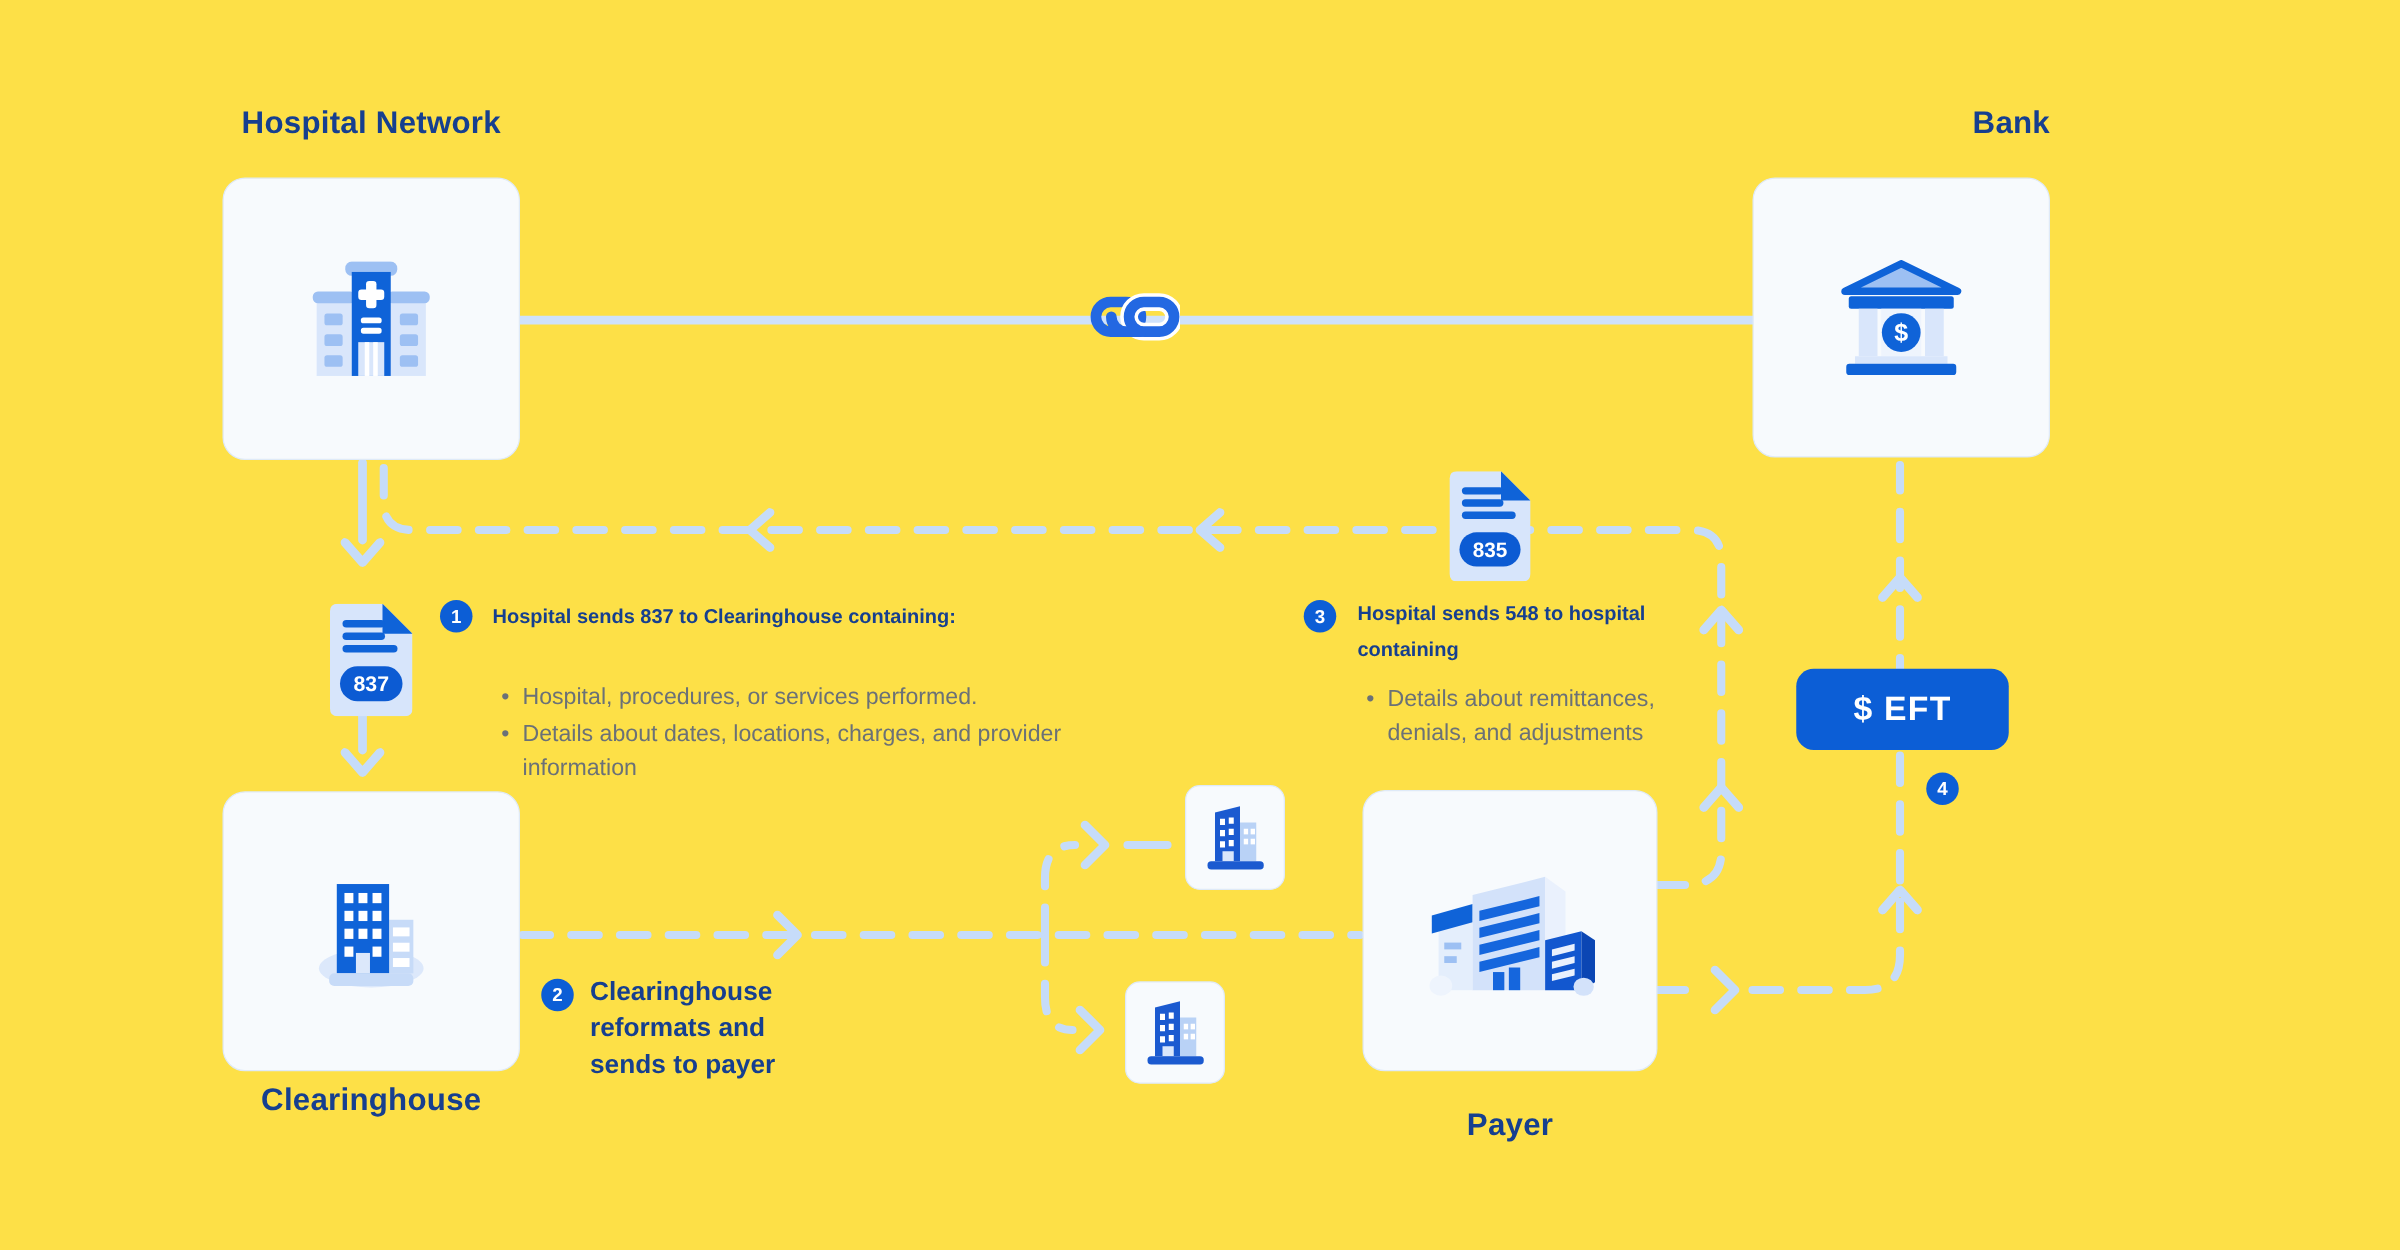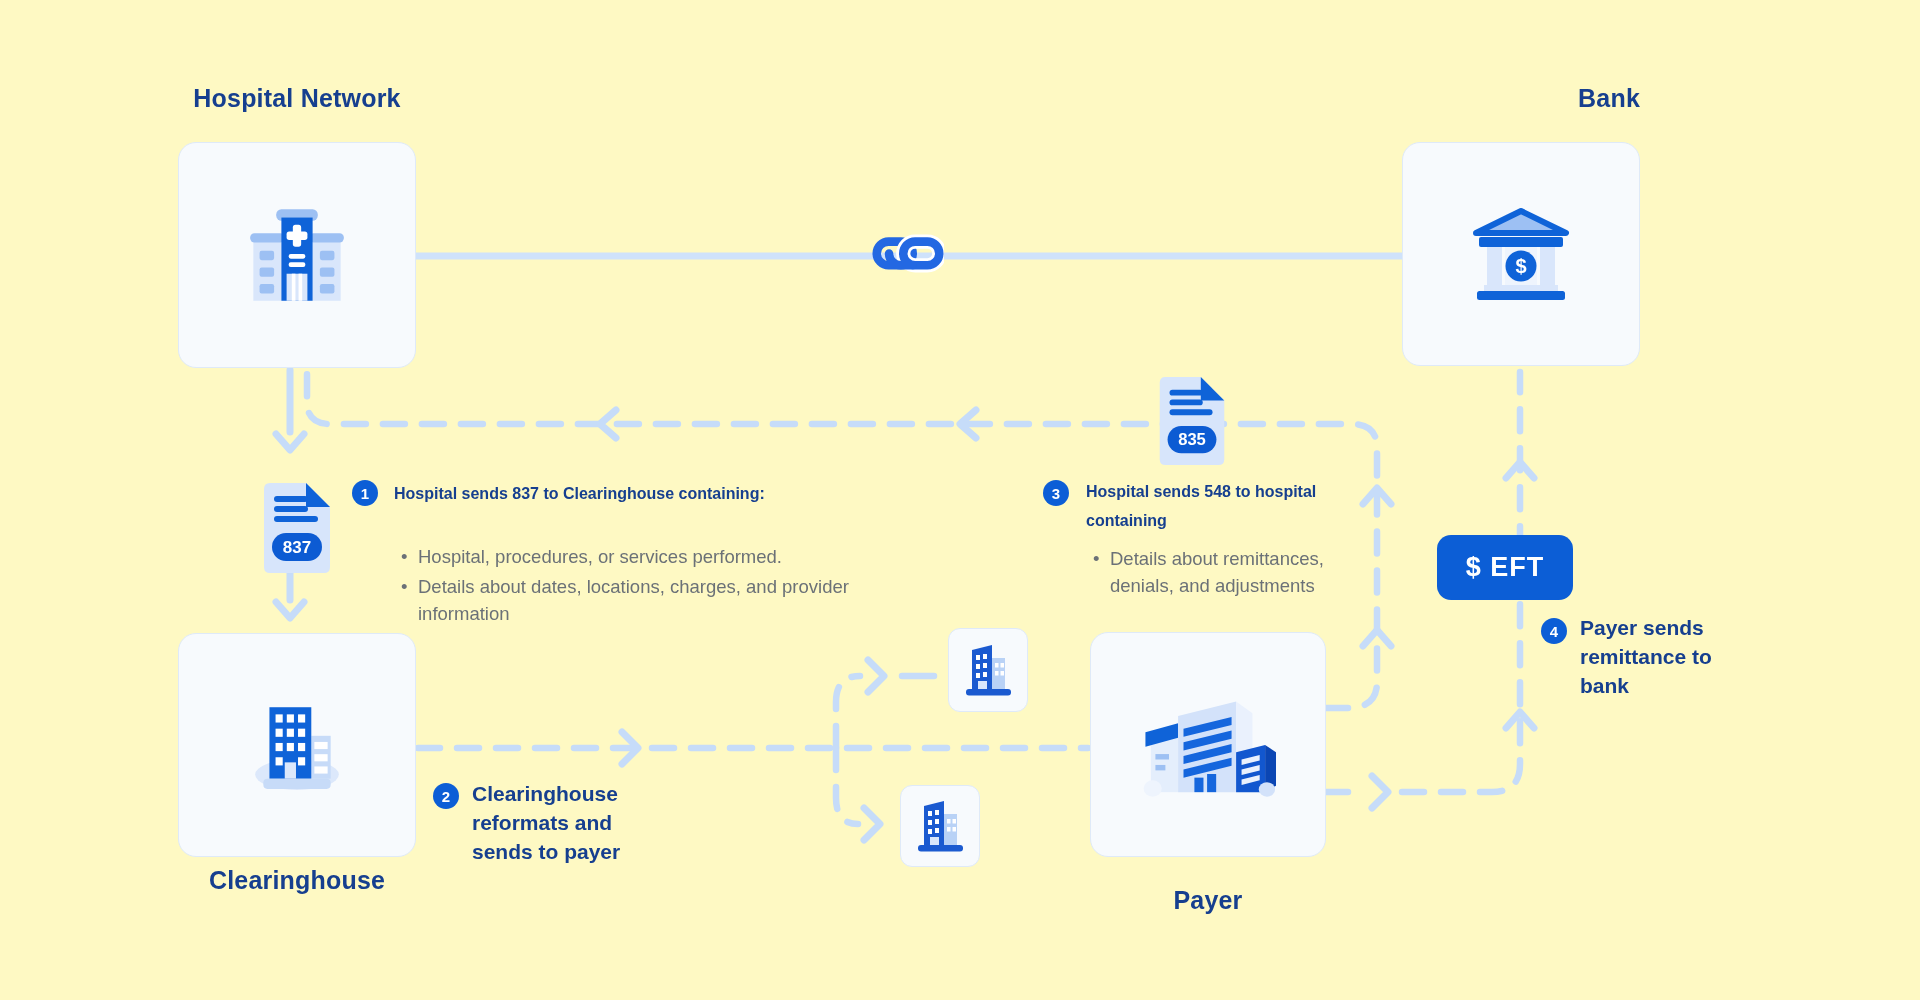--- a/index.html
+++ b/index.html
@@ -1,17 +1,17 @@
 <!DOCTYPE html>
 <html><head>
 <meta charset="utf-8">
 <style>
   html,body { margin:0; padding:0; background:#ffffff; }
   body { font-family:"Liberation Sans", sans-serif; }
-  .canvas { position:relative; width:1920px; height:1000px; background:#fef9c3; overflow:hidden; }
+  .canvas { position:relative; width:1920px; height:1000px; background:#fde047; overflow:hidden; }
 
   .wires { position:absolute; left:0; top:0; z-index:1; }
 
   .node { position:absolute; background:#f7fafd; border:1.5px solid #dfeaf8; border-radius:18px;
           display:flex; align-items:center; justify-content:center; z-index:2; box-sizing:border-box; }
   .node.small { border-radius:12px; }
 
   .node-title { position:absolute; color:#163f8f; font-weight:bold; font-size:25px;
                 text-align:center; z-index:3; letter-spacing:0.2px; }
 
@@ -21,21 +21,21 @@
 
   .step-heading { position:absolute; color:#163f8f; font-weight:bold; font-size:16px;
                   line-height:29px; z-index:3; }
   .step-side { font-size:21px; line-height:29px; }
 
   .bullets { position:absolute; color:#6b7177; font-size:18.5px; line-height:27px; z-index:3; }
   .bullets .li { position:relative; padding-left:20px; margin-bottom:3px; }
   .bullets .li::before { content:"•"; position:absolute; left:3px; top:0; }
 
   .doc { position:absolute; z-index:3; }
-  .badge-eft { position:absolute; left:1437px; top:535px; width:136px; height:65px;
+  .badge-eft { position:absolute; left:1437px; top:535px; width:170px; height:65px;
                background:#0c5ed6; border-radius:14px; color:#ffffff; font-size:27px;
                font-weight:bold; display:flex; align-items:center; justify-content:center;
                z-index:3; letter-spacing:1px; }
   .link-wrap { position:absolute; left:872px; top:233px; z-index:3; }
 </style>
 </head>
 <body>
 
 <div class="canvas">
 
@@ -245,15 +245,14 @@
   <div class="stepnum" style="left:433px; top:783px;">2</div>
   <div class="step-heading step-side" style="left:472px; top:779px; width:190px;">Clearinghouse reformats and sends to payer</div>
 
   <div class="stepnum" style="left:1043px; top:480px;">3</div>
   <div class="step-heading" style="left:1086px; top:477px; width:250px;">Hospital sends 548 to hospital containing</div>
   <div class="bullets" style="left:1090px; top:545px; width:280px;">
     <div class="li">Details about remittances, denials, and adjustments</div>
   </div>
 
   <div class="stepnum" style="left:1541px; top:618px;">4</div>
-  <div class="step-heading step-side" style="left:1580px; top:613px; width:185px;">Payer sends remittance to bank</div>
 
 </div>
 
 </body></html>

